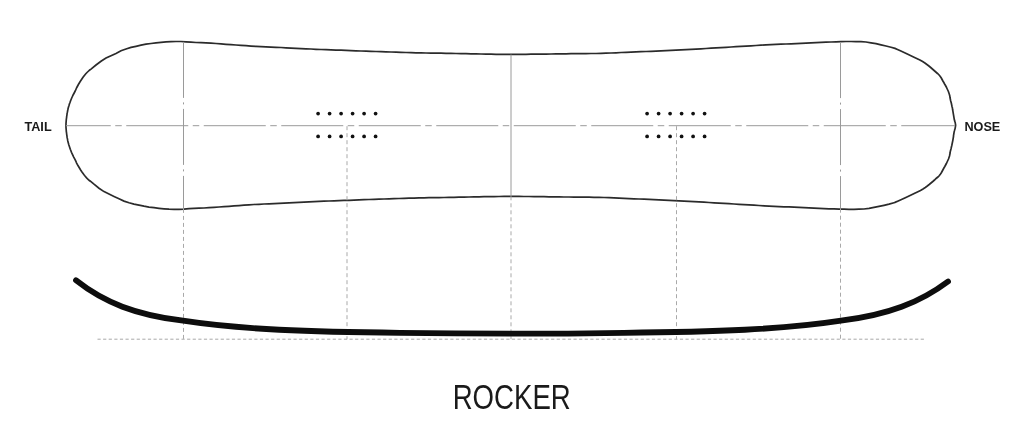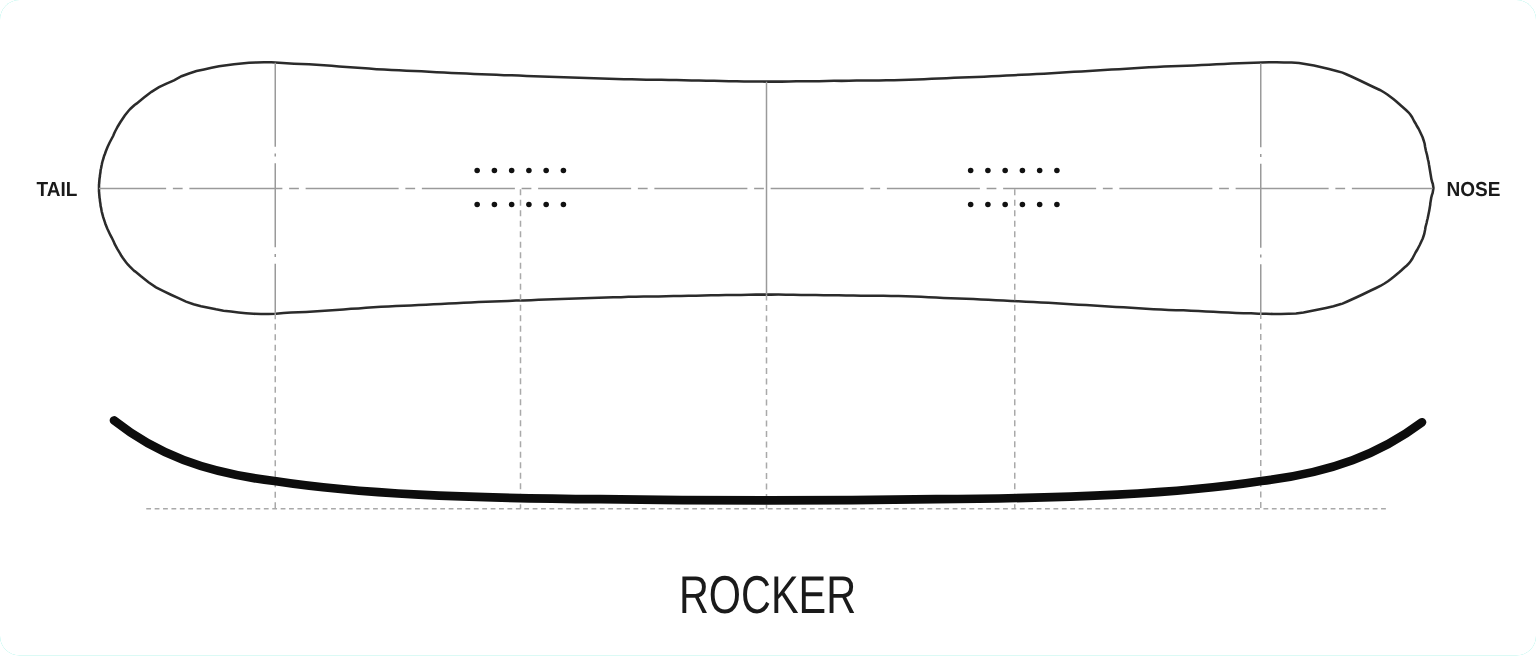--- a/index.html
+++ b/index.html
@@ -1,16 +1,16 @@
 <!DOCTYPE html>
 <html><head>
 <meta charset="utf-8">
 <style>
   html,body{margin:0;padding:0;background:#ffffff;}
-  .wrap{width:1024px;height:437px;position:relative;overflow:hidden;background:#5eead4;border-radius:13px;}
+  .wrap{width:1024px;height:437px;position:relative;overflow:hidden;background:#fde047;}
   svg{display:block;}
   text{font-family:"Liberation Sans",sans-serif;}
 </style>
 </head>
 <body>
 <div class="wrap">
 <svg width="1024" height="437" viewBox="0 0 1024 437">
   <rect x="0" y="0" width="1024" height="437" fill="#ffffff"></rect>
 
   <path d="M 66,125.4 L 66,124.8 L 66,124.2 L 66,123.6 L 66,123 L 66.1,122.4 L 66.1,121.8 L 66.2,121.2 L 66.2,120.6 L 66.3,120 L 66.3,119.4 L 66.4,118.8 L 66.5,118.2 L 66.6,117.6 L 66.6,117 L 66.7,116.4 L 66.8,115.8 L 66.9,115.2 L 67,114.6 L 67,114 L 67.1,113.4 L 67.2,112.8 L 67.4,112.2 L 67.5,111.6 L 67.6,111 L 67.7,110.4 L 67.8,110 L 68.1,108.5 L 68.5,107 L 69,105.5 L 69.4,104 L 70,102.5 L 70.5,101 L 71.1,99.5 L 71.7,98 L 72.4,96.5 L 73.1,95 L 73.9,93.5 L 74.7,92 L 75.5,90.5 L 76.1,89 L 76.8,87.5 L 77.6,86 L 78.4,84.5 L 79.3,83 L 80.2,81.5 L 81.2,80 L 82.2,78.5 L 83.2,77 L 84.4,75.5 L 85.6,74 L 87,72.5 L 88.6,71 L 89.7,70 L 91,69.1 L 96,65 L 101,61.2 L 106,58.1 L 111,55.7 L 116,53.6 L 121,50.8 L 126,49 L 131,47.4 L 136,46.3 L 141,45.2 L 146,44.2 L 151,43.5 L 156,42.8 L 161,42.3 L 166,41.8 L 171,41.6 L 176,41.5 L 181,41.5 L 186,41.9 L 191,42.2 L 196,42.5 L 201,42.7 L 206,42.9 L 211,43.2 L 216,43.5 L 221,43.9 L 226,44.3 L 231,44.6 L 236,45 L 241,45.4 L 246,45.7 L 251,46.1 L 256,46.4 L 261,46.6 L 266,46.8 L 271,47.1 L 276,47.3 L 281,47.5 L 286,47.8 L 291,48.1 L 296,48.3 L 301,48.6 L 306,48.8 L 311,49 L 316,49.3 L 321,49.5 L 326,49.7 L 331,49.9 L 336,50.1 L 341,50.2 L 346,50.4 L 351,50.6 L 356,50.8 L 361,51 L 366,51.2 L 371,51.4 L 376,51.5 L 381,51.7 L 386,51.9 L 391,52 L 396,52.2 L 401,52.3 L 406,52.5 L 411,52.7 L 416,52.8 L 421,52.9 L 426,53 L 431,53.1 L 436,53.2 L 441,53.2 L 446,53.3 L 451,53.4 L 456,53.5 L 461,53.6 L 466,53.7 L 471,53.8 L 476,53.9 L 481,54 L 486,54.1 L 491,54.2 L 496,54.3 L 501,54.3 L 506,54.4 L 511,54.4 L 516,54.4 L 521,54.4 L 526,54.3 L 531,54.2 L 536,54.2 L 541,54.1 L 546,54.1 L 551,54 L 556,53.9 L 561,53.9 L 566,53.8 L 571,53.7 L 576,53.7 L 581,53.6 L 586,53.6 L 591,53.5 L 596,53.5 L 601,53.4 L 606,53.2 L 611,53 L 616,52.8 L 621,52.5 L 626,52.3 L 631,52.1 L 636,51.9 L 641,51.7 L 646,51.5 L 651,51.3 L 656,51.1 L 661,50.8 L 666,50.6 L 671,50.3 L 676,50.1 L 681,49.8 L 686,49.6 L 691,49.4 L 696,49.1 L 701,48.8 L 706,48.5 L 711,48.2 L 716,47.9 L 721,47.6 L 726,47.3 L 731,47 L 736,46.7 L 741,46.4 L 746,46.1 L 751,45.8 L 756,45.5 L 761,45.2 L 766,44.9 L 771,44.6 L 776,44.4 L 781,44.2 L 786,44 L 791,43.8 L 796,43.6 L 801,43.3 L 806,43.1 L 811,42.8 L 816,42.6 L 821,42.4 L 826,42.2 L 831,42 L 836,41.8 L 841,41.7 L 846,41.5 L 851,41.5 L 856,41.6 L 861,41.7 L 866,42 L 871,42.9 L 876,43.7 L 881,44.8 L 886,46 L 891,47.3 L 895,48.4 L 897.5,49.5 L 900.9,51 L 904.1,52.5 L 907.3,54 L 910.4,55.5 L 913.5,57 L 916.7,58.5 L 919.9,60 L 922.6,61.5 L 924.9,63 L 926.9,64.5 L 928.9,66 L 930.7,67.5 L 932.4,69 L 934.1,70.5 L 935.8,72 L 937.5,73.5 L 939.1,75 L 940.3,76.5 L 941.3,78 L 942.1,79.5 L 942.9,81 L 943.8,82.5 L 944.6,84 L 945.5,85.5 L 946.3,87 L 947,88.5 L 947.7,90 L 948.4,91.5 L 948.9,93 L 949.4,94.5 L 949.8,96 L 950,97.5 L 950.3,99 L 950.6,100.5 L 951,102 L 951.4,103.5 L 951.7,105 L 952,106.5 L 952.4,108 L 952.6,109.5 L 952.7,110 L 952.8,110.6 L 952.9,111.2 L 953,111.8 L 953.1,112.4 L 953.2,113 L 953.3,113.6 L 953.4,114.2 L 953.5,114.8 L 953.6,115.4 L 953.7,116 L 953.8,116.6 L 953.9,117.2 L 954,117.8 L 954.1,118.4 L 954.2,119 L 954.3,119.6 L 954.5,120.2 L 954.6,120.8 L 954.8,121.4 L 955,122 L 955.2,122.6 L 955.3,123.2 L 955.4,123.8 L 955.5,124.4 L 955.6,125 L 955.6,125.6 L 955.5,126.2 L 955.4,126.8 L 955.3,127.4 L 955.2,128 L 955.1,128.6 L 954.9,129.2 L 954.7,129.8 L 954.5,130.4 L 954.4,131 L 954.2,131.6 L 954.1,132.2 L 954,132.8 L 953.9,133.4 L 953.8,134 L 953.7,134.6 L 953.6,135.2 L 953.5,135.8 L 953.5,136.4 L 953.4,137 L 953.3,137.6 L 953.2,138.2 L 953.1,138.8 L 953,139.4 L 952.9,140 L 952.8,140.6 L 952.7,141 L 952.4,142.5 L 952.1,144 L 951.8,145.5 L 951.4,147 L 951.1,148.5 L 950.7,150 L 950.3,151.5 L 950.1,153 L 949.8,154.5 L 949.5,156 L 949,157.5 L 948.5,159 L 947.8,160.5 L 947.1,162 L 946.4,163.5 L 945.6,165 L 944.8,166.5 L 943.9,168 L 943.1,169.5 L 942.3,171 L 941.5,172.5 L 940.5,174 L 939.4,175.5 L 937.9,177 L 936.1,178.5 L 934.5,180 L 932.8,181.5 L 931,183 L 929.2,184.5 L 927.3,186 L 925.3,187.5 L 923,189 L 920.5,190.5 L 917.4,192 L 914.2,193.5 L 911.1,195 L 908,196.5 L 904.8,198 L 901.5,199.5 L 898.2,201 L 895,202.4 L 895,202.4 L 894,202.7 L 889,204.1 L 884,205.3 L 879,206.4 L 874,207.4 L 869,208.3 L 864,209 L 859,209.2 L 854,209.3 L 849,209.3 L 844,209.2 L 839,209.1 L 834,208.9 L 829,208.8 L 824,208.6 L 819,208.4 L 814,208.1 L 809,207.9 L 804,207.6 L 799,207.4 L 794,207.2 L 789,206.9 L 784,206.8 L 779,206.6 L 774,206.3 L 769,206.1 L 764,205.8 L 759,205.5 L 754,205.2 L 749,204.9 L 744,204.6 L 739,204.3 L 734,204 L 729,203.7 L 724,203.4 L 719,203.1 L 714,202.8 L 709,202.5 L 704,202.1 L 699,201.9 L 694,201.6 L 689,201.3 L 684,201.1 L 679,200.9 L 674,200.6 L 669,200.4 L 664,200.1 L 659,199.9 L 654,199.6 L 649,199.4 L 644,199.2 L 639,199 L 634,198.8 L 629,198.6 L 624,198.4 L 619,198.2 L 614,197.9 L 609,197.7 L 604,197.5 L 599,197.4 L 594,197.3 L 589,197.2 L 584,197.2 L 579,197.1 L 574,197.1 L 569,197 L 564,197 L 559,196.9 L 554,196.8 L 549,196.8 L 544,196.7 L 539,196.7 L 534,196.6 L 529,196.5 L 524,196.5 L 519,196.4 L 514,196.4 L 509,196.4 L 504,196.4 L 499,196.5 L 494,196.6 L 489,196.6 L 484,196.7 L 479,196.8 L 474,196.9 L 469,197 L 464,197.1 L 459,197.2 L 454,197.3 L 449,197.4 L 444,197.5 L 439,197.6 L 434,197.7 L 429,197.7 L 424,197.8 L 419,197.9 L 414,198.1 L 409,198.2 L 404,198.4 L 399,198.5 L 394,198.7 L 389,198.8 L 384,199 L 379,199.2 L 374,199.3 L 369,199.5 L 364,199.7 L 359,199.9 L 354,200.1 L 349,200.3 L 344,200.4 L 339,200.6 L 334,200.8 L 329,201 L 324,201.2 L 319,201.4 L 314,201.6 L 309,201.9 L 304,202.1 L 299,202.3 L 294,202.6 L 289,202.8 L 284,203.1 L 279,203.4 L 274,203.6 L 269,203.8 L 264,204 L 259,204.3 L 254,204.5 L 249,204.8 L 244,205.2 L 239,205.6 L 234,205.9 L 229,206.3 L 224,206.7 L 219,207 L 214,207.4 L 209,207.7 L 204,208 L 199,208.2 L 194,208.4 L 189,208.7 L 184,209.1 L 179,209.3 L 174,209.3 L 169,209.2 L 164,208.8 L 159,208.3 L 154,207.7 L 149,207.1 L 144,206.2 L 139,205.1 L 134,204.1 L 129,202.8 L 124,201.1 L 119,198.8 L 114,196.5 L 109,194.1 L 104,191.6 L 99,188.2 L 94,184.2 L 90,180.8 L 89.7,180.8 L 88.1,179.3 L 86.6,177.8 L 85.2,176.3 L 84,174.8 L 82.9,173.3 L 81.8,171.8 L 80.8,170.3 L 79.9,168.8 L 79,167.3 L 78.1,165.8 L 77.3,164.3 L 76.5,162.8 L 75.9,161.3 L 75.2,159.8 L 74.4,158.3 L 73.6,156.8 L 72.9,155.3 L 72.2,153.8 L 71.5,152.3 L 70.9,150.8 L 70.3,149.3 L 69.8,147.8 L 69.3,146.3 L 68.8,144.8 L 68.4,143.3 L 68,141.8 L 67.8,141 L 67.7,140.4 L 67.6,139.8 L 67.5,139.2 L 67.4,138.6 L 67.2,138 L 67.1,137.4 L 67,136.8 L 67,136.2 L 66.9,135.6 L 66.8,135 L 66.7,134.4 L 66.6,133.8 L 66.6,133.2 L 66.5,132.6 L 66.4,132 L 66.3,131.4 L 66.3,130.8 L 66.2,130.2 L 66.2,129.6 L 66.1,129 L 66.1,128.4 L 66,127.8 L 66,127.2 L 66,126.6 Z" fill="#ffffff" stroke="#2b2b2b" stroke-width="1.7"></path>

